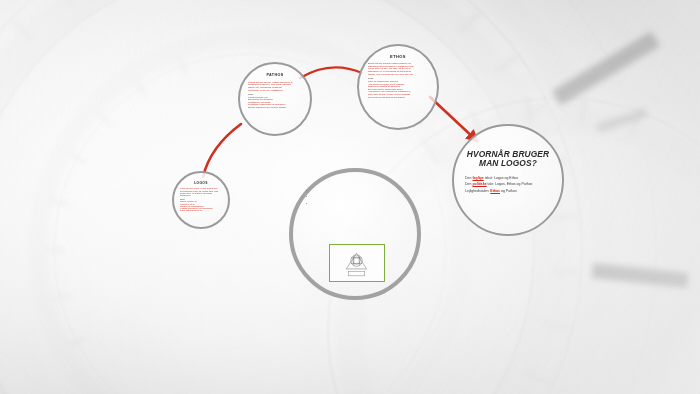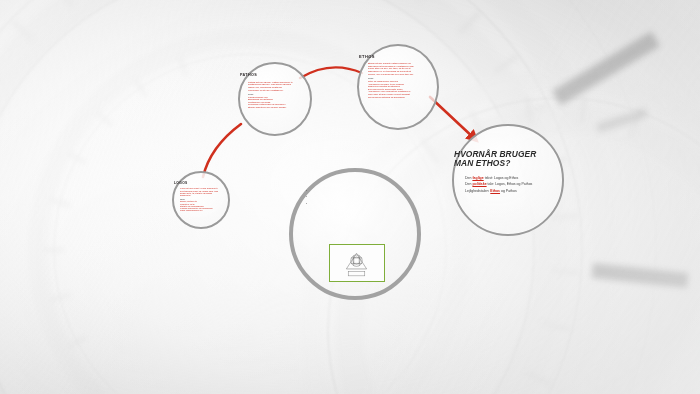--- a/index.html
+++ b/index.html
@@ -42,21 +42,21 @@
   .node{position:absolute;border-radius:50%;box-sizing:border-box;}
 
   .ring{
     border:2.2px solid #9a9a9a;
     background:radial-gradient(circle at 38% 30%,
        rgba(255,255,255,.94) 0%, rgba(250,250,250,.80) 58%, rgba(243,243,243,.62) 100%);
     box-shadow:0 0 0 .5px rgba(255,255,255,.7) inset;
   }
 
   .node-title{
-    text-align:left;color:#231f20;font-weight:bold;
+    text-align:center;color:#231f20;font-weight:bold;
     letter-spacing:.1px;line-height:1.05;
   }
 
   .micro{
     color:#cf2418;
     line-height:1.12;
     word-break:break-word;
     overflow:hidden;
   }
   .micro .dark{color:#3a3a3a;}
@@ -321,21 +321,21 @@
         </g>
         <rect x="19" y="28.5" width="18" height="5" fill="none" stroke="#7a7a7a" stroke-width=".5"></rect>
         <text x="28" y="32.4" font-size="3" fill="#333" text-anchor="middle" font-family="Liberation Sans, sans-serif"></text>
       </svg>
     </div>
   </div>
 
   <div class="node ring" id="node-hvornar">
     <div class="node-title">
       <div>HVORNÅR BRUGER</div>
-      <div>MAN ETHOS?</div>
+      <div>MAN LOGOS?</div>
     </div>
     <div class="hv-lines">
       <div class="hv-line"><span>Den </span><em>faglige</em><span> tekst: Logos og Ethos</span></div>
       <div class="hv-line"><span>Den </span><em>politiske</em><span> tale: Logos, Ethos og Pathos</span></div>
       <div class="hv-line"><span>Lejlighedstalen: </span><em>Ethos</em><span> og Pathos</span></div>
     </div>
   </div>
 
 </div>
 

